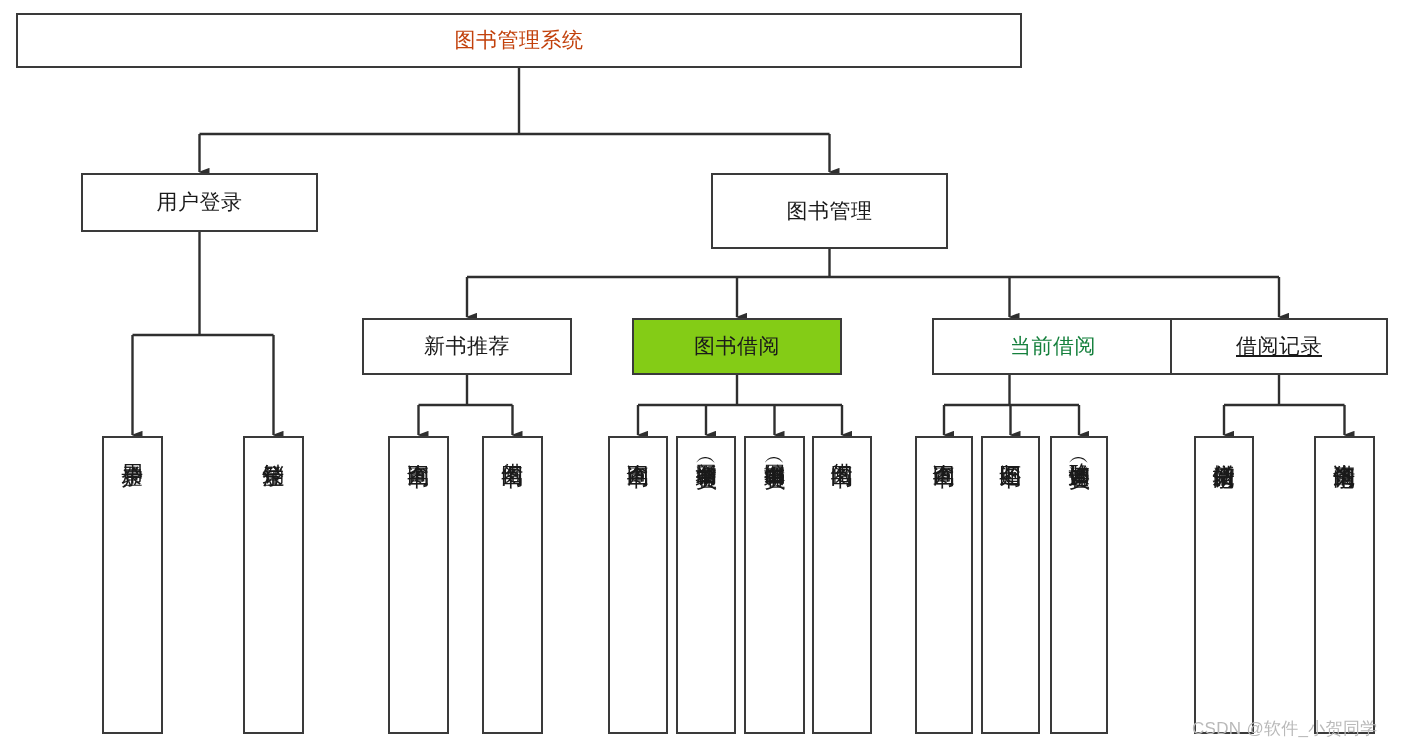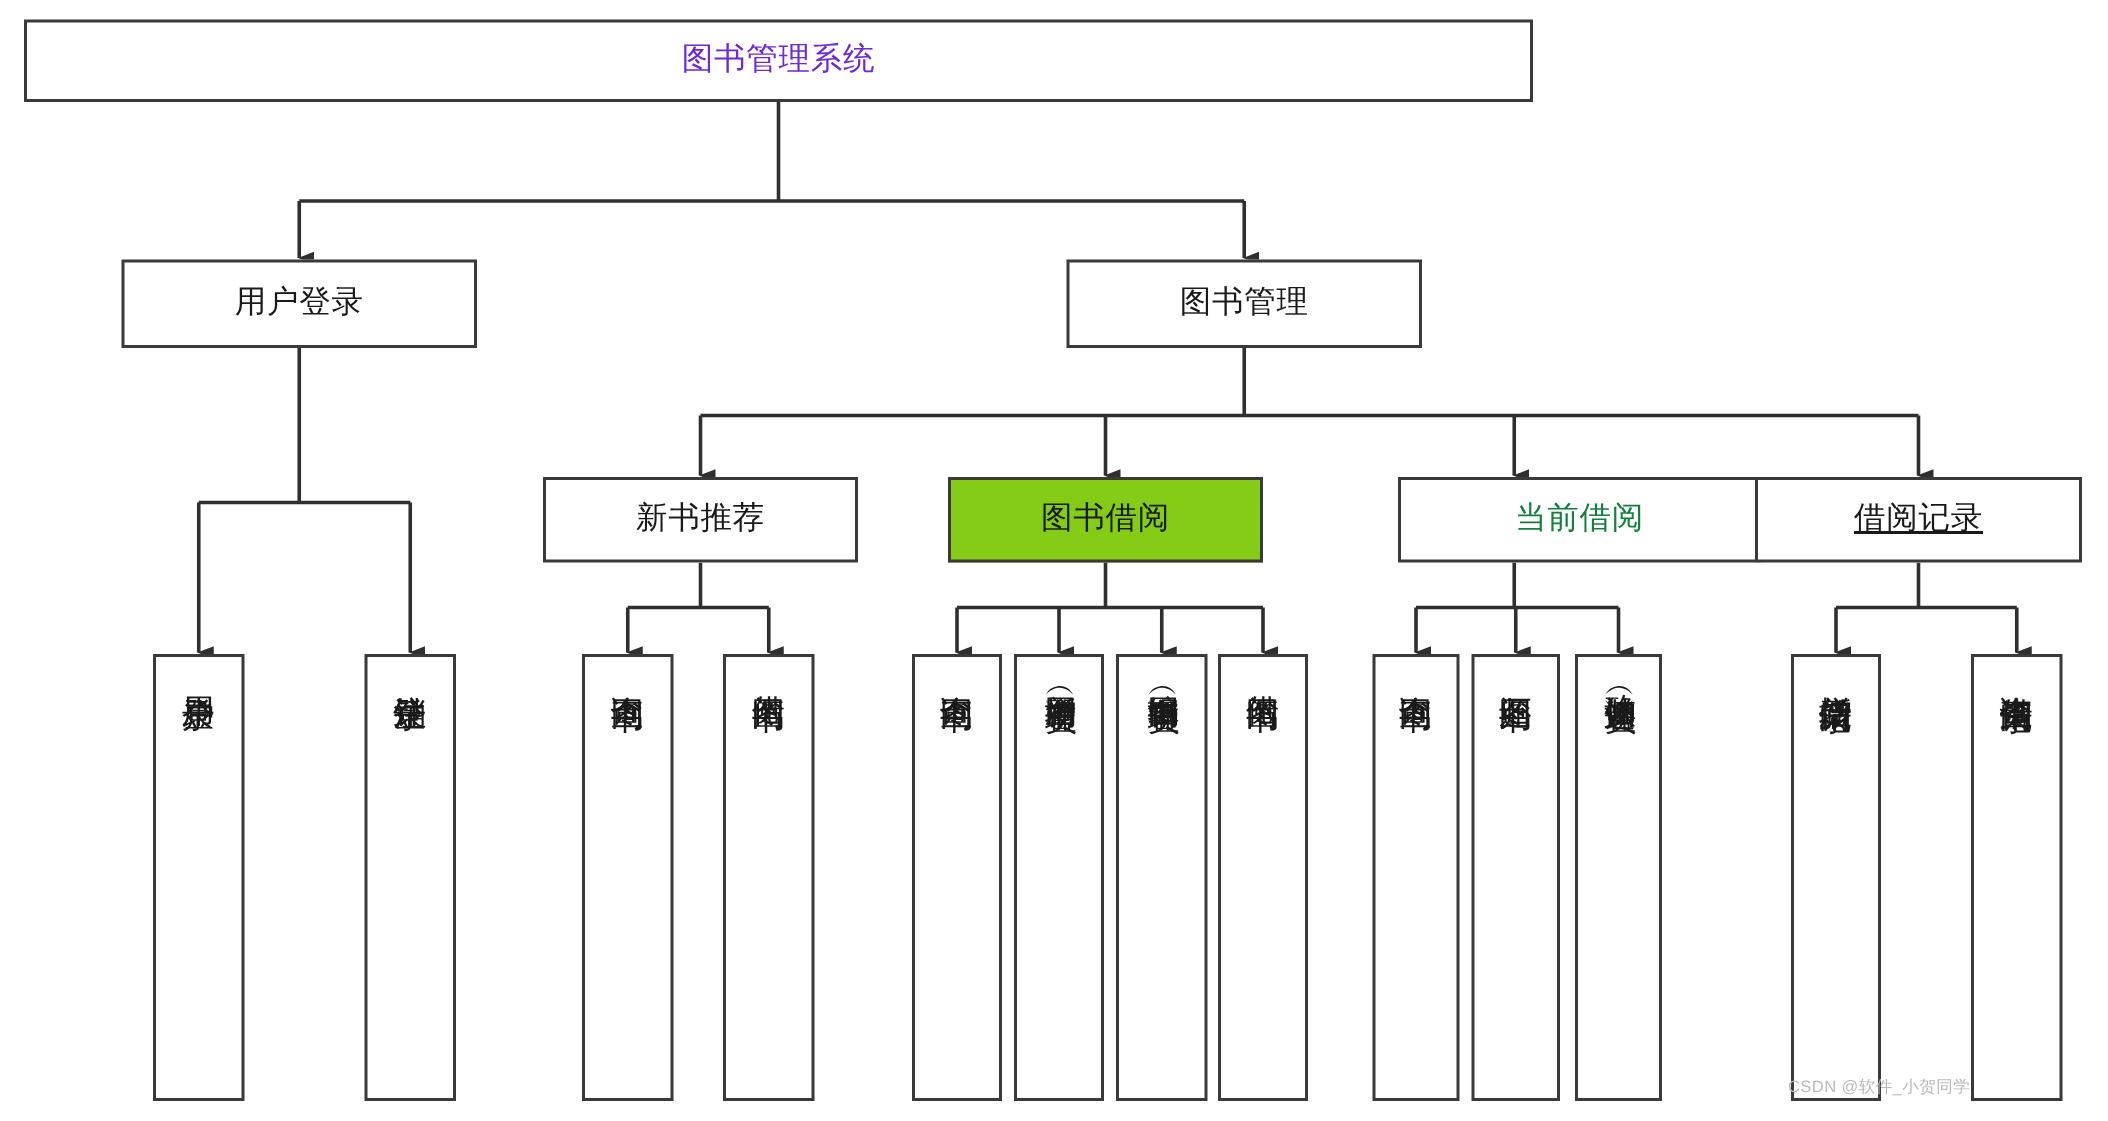--- a/index.html
+++ b/index.html
@@ -56,21 +56,21 @@
     line-height: 1.06;
     letter-spacing: 1px;
     max-height: 100%;
   }
   .node.vert.tall .label {
     font-size: 21px;
   }
   .watermark {
     position: absolute;
     color: #b9b9b9;
-    font-size: 11px;
+    font-size: 17px;
     white-space: nowrap;
     letter-spacing: 0.3px;
   }
 </style>
 </head>
 <body>
 
 <div id="stage">
 
   <svg id="wires" viewBox="0 0 1405 747" width="1405" height="747" xmlns="http://www.w3.org/2000/svg">
@@ -109,28 +109,28 @@
         <path d="M944,405 L944,435" marker-end="url(#arrowhead)"></path>
         <path d="M1010.5,405 L1010.5,435" marker-end="url(#arrowhead)"></path>
         <path d="M1079,405 L1079,435" marker-end="url(#arrowhead)"></path>
         <path d="M1279,375 L1279,405"></path>
         <path d="M1224,405 L1344.5,405"></path>
         <path d="M1224,405 L1224,435" marker-end="url(#arrowhead)"></path>
         <path d="M1344.5,405 L1344.5,435" marker-end="url(#arrowhead)"></path>
       </g>
   </svg>
 
-  <div class="node horiz" style="left: 16px; top: 13px; width: 1006px; height: 55px; border-color: rgb(58, 58, 58); background: rgb(255, 255, 255); color: #6d28d9;">
+  <div class="node horiz" style="left: 16px; top: 13px; width: 1006px; height: 55px; border-color: rgb(58, 58, 58); background: rgb(255, 255, 255); color: #c2410c;">
     <span class="label">图书管理系统</span>
   </div>
 
   <div class="node horiz" style="left: 81px; top: 173px; width: 237px; height: 59px; border-color: rgb(58, 58, 58); background: rgb(255, 255, 255); color: rgb(26, 26, 26);">
     <span class="label">用户登录</span>
   </div>
-  <div class="node horiz" style="left: 711px; top: 173px; width: 237px; height: 59px; border-color: rgb(58, 58, 58); background: rgb(255, 255, 255); color: rgb(26, 26, 26);">
+  <div class="node horiz" style="left: 711px; top: 173px; width: 237px; height: 76px; border-color: rgb(58, 58, 58); background: rgb(255, 255, 255); color: rgb(26, 26, 26);">
     <span class="label">图书管理</span>
   </div>
 
   <div class="node horiz" style="left: 362px; top: 318px; width: 210px; height: 57px; border-color: rgb(58, 58, 58); background: rgb(255, 255, 255); color: rgb(26, 26, 26); align-items: center;">
     <span class="label">新书推荐</span>
   </div>
   <div class="node horiz" style="left: 632px; top: 318px; width: 210px; height: 57px; border-color: rgb(58, 58, 58); background: #84cc16; color: rgb(26, 26, 26);">
     <span class="label">图书借阅</span>
   </div>
   <div class="node horiz" style="left: 932px; top: 318px; width: 242px; height: 57px; border-color: rgb(58, 58, 58); background: rgb(255, 255, 255); color: #15803d;">

